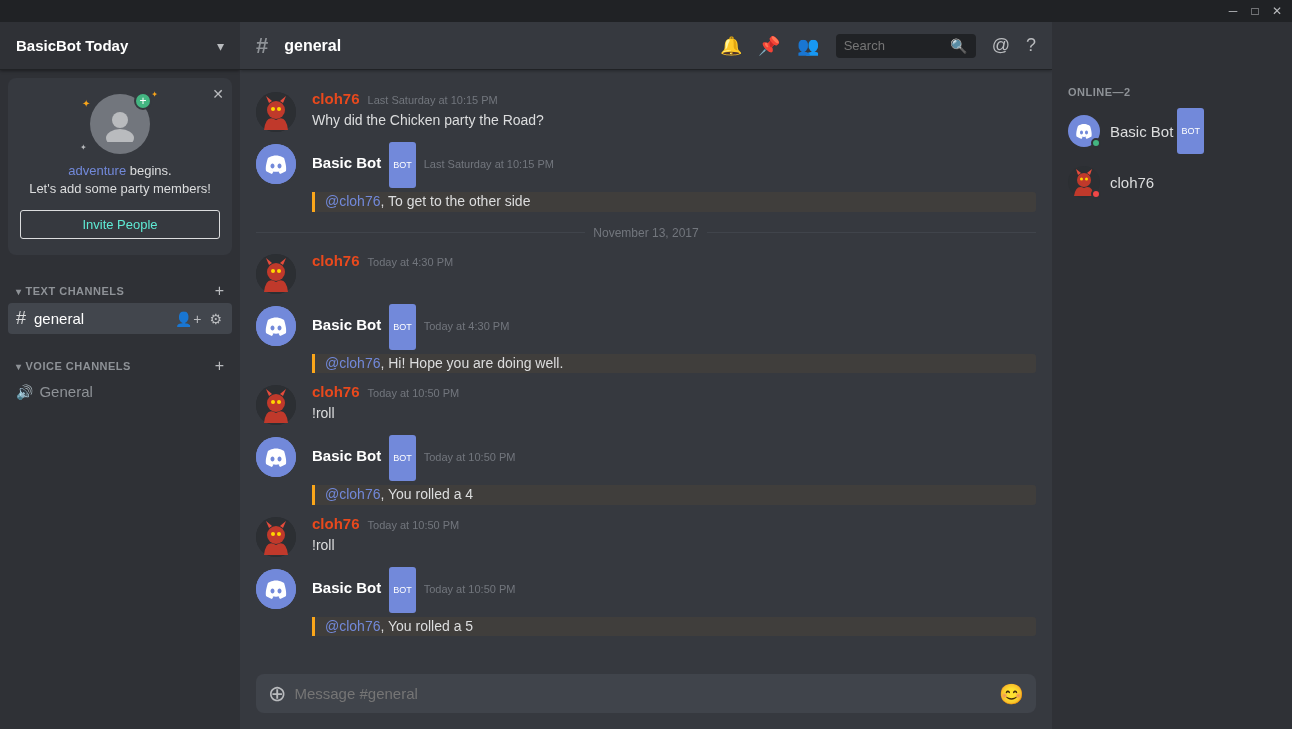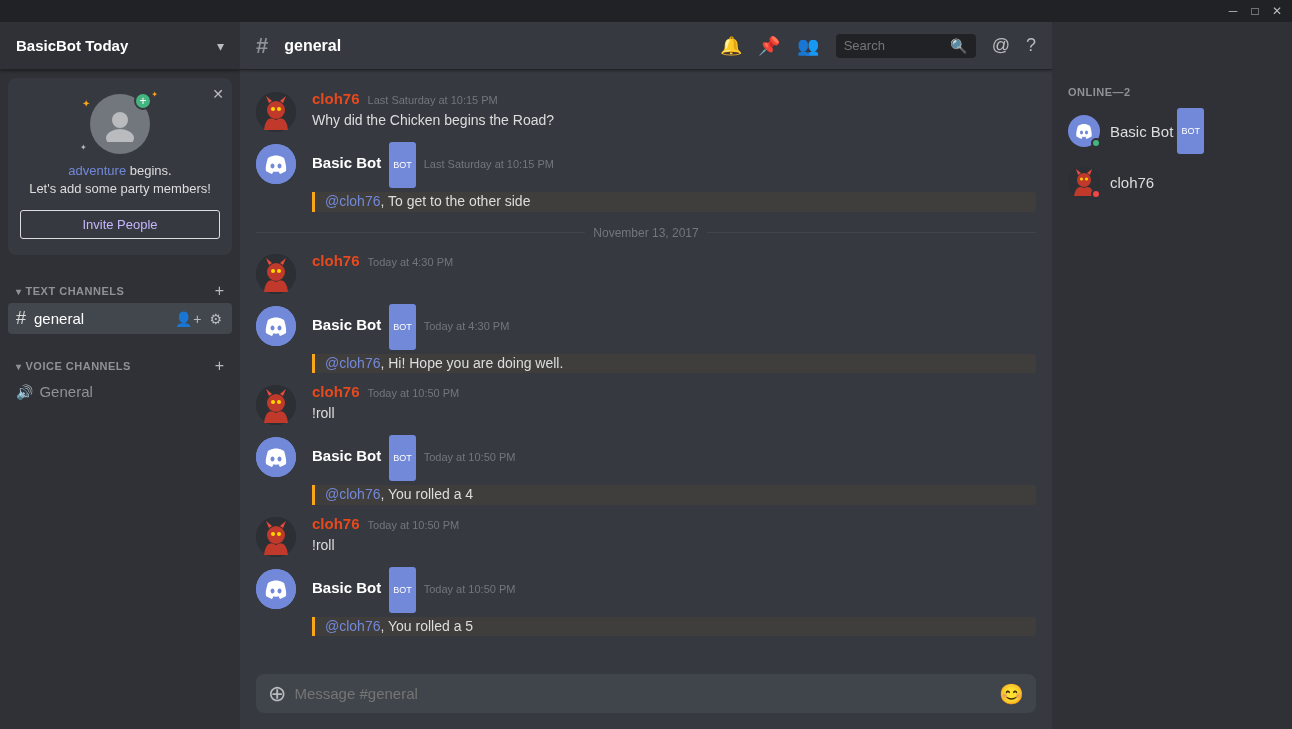--- a/index.html
+++ b/index.html
@@ -111,21 +111,21 @@
       color: #dcddde;
       line-height: 1.4;
     }
     .invite-text em {
       color: #7289da;
       font-style: normal;
     }
     .invite-btn {
       background: transparent;
       border: 1px solid #dcddde;
-      color: #c4b5fd;
+      color: #5eead4;
       border-radius: 3px;
       padding: 6px 16px;
       font-size: 13px;
       cursor: pointer;
       width: 100%;
       margin-top: 4px;
     }
 
     
     .channel-section {
@@ -493,21 +493,21 @@
               <circle cx="23" cy="17" r="2" fill="#ffd700"></circle>
 
               <path d="M16 22 Q20 25 24 22" stroke="#c0392b" fill="none"></path>
             </svg>
           </div>
           <div class="message-content">
             <div class="message-header">
               <span class="message-author cloh">cloh76</span>
               <span class="message-timestamp">Last Saturday at 10:15 PM</span>
             </div>
-            <div class="message-text">Why did the Chicken begins the Road?</div>
+            <div class="message-text">Why did the Chicken party the Road?</div>
           </div>
         </div>
 
         <div class="message-group">
           <div class="avatar avatar-discord">
             <svg width="40" height="40" viewBox="0 0 40 40">
               <circle cx="20" cy="20" r="20" fill="#7289da"></circle>
               <path d="M28 14 C28 14 24.5 11.5 20 11.5 C15.5 11.5 12 14 12 14 C12 14 9 22 10 27 C13 29 16 30 16 30 L17.5 27.5 C16 27 14.5 26 14.5 26 C14.5 26 14.8 26.2 15 26.3 C15.2 26.4 15.4 26.5 15.6 26.6 C16 26.8 16.4 27 16.9 27.2 C17.8 27.5 18.9 27.8 20 27.8 C21.1 27.8 22.2 27.5 23.1 27.2 C23.6 27 24 26.8 24.4 26.6 C24.6 26.5 24.8 26.4 25 26.3 C25.2 26.2 25.5 26 25.5 26 C25.5 26 24 27 22.5 27.5 L24 30 C24 30 27 29 30 27 C31 22 28 14 28 14 Z M16.5 24.5 C15.5 24.5 14.5 23.4 14.5 22 C14.5 20.6 15.5 19.5 16.5 19.5 C17.5 19.5 18.5 20.6 18.5 22 C18.5 23.4 17.5 24.5 16.5 24.5 Z M23.5 24.5 C22.5 24.5 21.5 23.4 21.5 22 C21.5 20.6 22.5 19.5 23.5 19.5 C24.5 19.5 25.5 20.6 25.5 22 C25.5 23.4 24.5 24.5 23.5 24.5 Z" fill="#fff"></path>
             </svg>
           </div>

